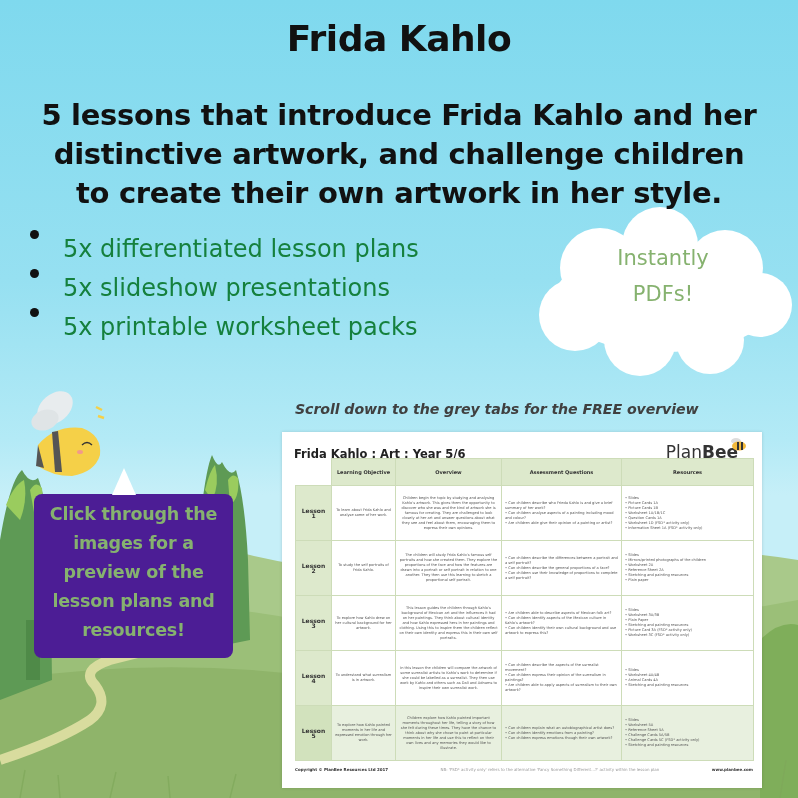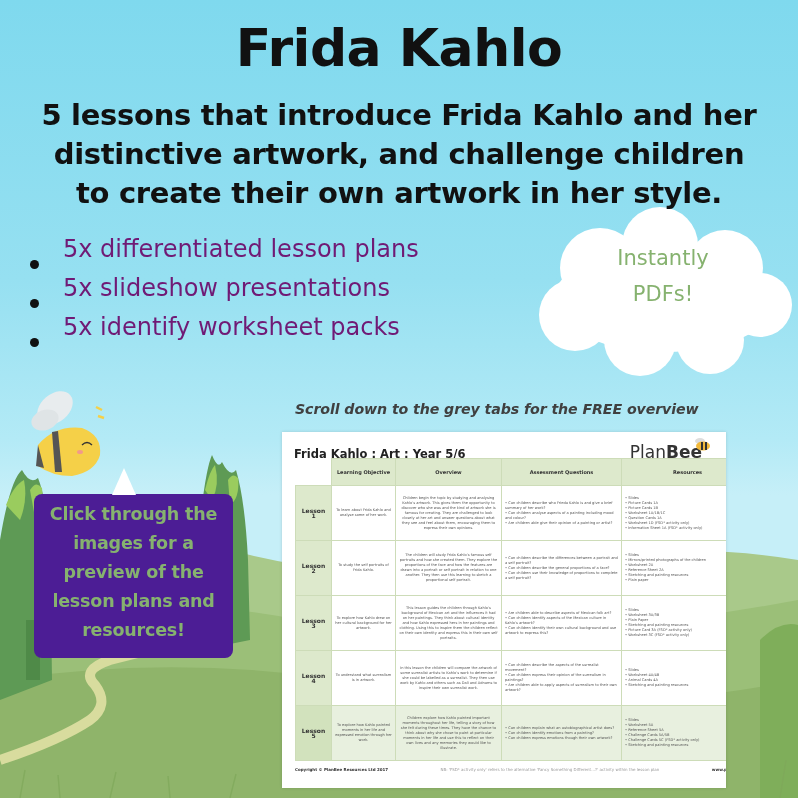--- a/index.html
+++ b/index.html
@@ -6,31 +6,31 @@
   html, body { width: 798px; height: 798px; overflow: hidden; }
   body {
     position: relative;
     font-family: "DejaVu Sans", "Liberation Sans", sans-serif;
     background: linear-gradient(180deg, #7fd9ee 0%, #96e0f1 35%, #b3eaf6 55%, #c6eff8 62%);
   }
   .bg-layer { position: absolute; left: 0; top: 0; width: 798px; height: 798px; pointer-events: none; }
 
   .title {
     position: absolute; top: 18px; left: 0; width: 798px; text-align: center;
-    font-size: 52px; font-weight: bold; color: #111; letter-spacing: -0.5px;
+    font-size: 36px; font-weight: bold; color: #111; letter-spacing: -0.5px;
   }
   .subtitle {
     position: absolute; top: 96px; left: 40px; width: 718px; text-align: center;
     font-size: 29px; font-weight: bold; color: #111; line-height: 39px; letter-spacing: -0.3px;
   }
   .features {
     position: absolute; top: 230px; left: 26px; list-style: none;
   }
   .features li {
-    font-size: 24px; color: #701a75; line-height: 39px; display: flex; align-items: flex-end;
+    font-size: 24px; color: #15803d; line-height: 39px; display: flex; align-items: flex-start;
   }
   .features .bullet {
     display: inline-block; width: 9px; height: 9px; border-radius: 50%; background: #111; margin-right: 24px; margin-left: 4px;
   }
 
   .cloud-text {
     position: absolute; left: 548px; top: 240px; width: 230px; text-align: center;
     font-size: 21px; font-weight: normal; color: #86b26f; line-height: 36px;
   }
 
@@ -44,21 +44,21 @@
     content: ""; position: absolute; left: 78px; top: -26px;
     border-left: 12px solid transparent; border-right: 12px solid transparent; border-bottom: 27px solid #fff;
   }
 
   .scroll-note {
     position: absolute; left: 295px; top: 401px; font-size: 14.2px; font-weight: bold; font-style: italic;
     color: #404040; letter-spacing: -0.1px;
   }
 
   .doc {
-    position: absolute; left: 282px; top: 432px; width: 444px; height: 356px;
+    position: absolute; left: 282px; top: 432px; width: 480px; height: 356px;
     background: #fff; box-shadow: 0 0 3px rgba(0,0,0,0.15); overflow: hidden;
   }
   .doc-title { position: absolute; left: 12px; top: 15px; font-size: 11.5px; font-weight: bold; color: #222; }
   .doc-logo { position: absolute; right: 24px; top: 10px; font-size: 17px; color: #333; }
   .doc-logo b { font-weight: bold; }
   .doc-logo-bee { position: absolute; right: 14px; top: 4px; }
 
   .doc-table { position: absolute; left: 13px; top: 26px; width: 458px; border-collapse: collapse; table-layout: fixed; }
   .doc-table th, .doc-table td { border: 1px solid #cddcb8; font-size: 3.6px; line-height: 5px; color: #555; text-align: center; vertical-align: middle; padding: 2px 3px; }
   .doc-table th { background: #dde9cc; height: 27px; font-size: 5px; font-weight: bold; color: #333; }
@@ -140,21 +140,21 @@
   <li>
       <span class="bullet"></span>
       <span>5x differentiated lesson plans</span>
     </li>
   <li>
       <span class="bullet"></span>
       <span>5x slideshow presentations</span>
     </li>
   <li>
       <span class="bullet"></span>
-      <span>5x identify worksheet packs</span>
+      <span>5x printable worksheet packs</span>
     </li>
 </ul>
 
 <div class="cloud-text">
   <div>Instantly</div>
   <div>PDFs!</div>
 </div>
 
 <div class="callout">
   <div>Click through the</div>

